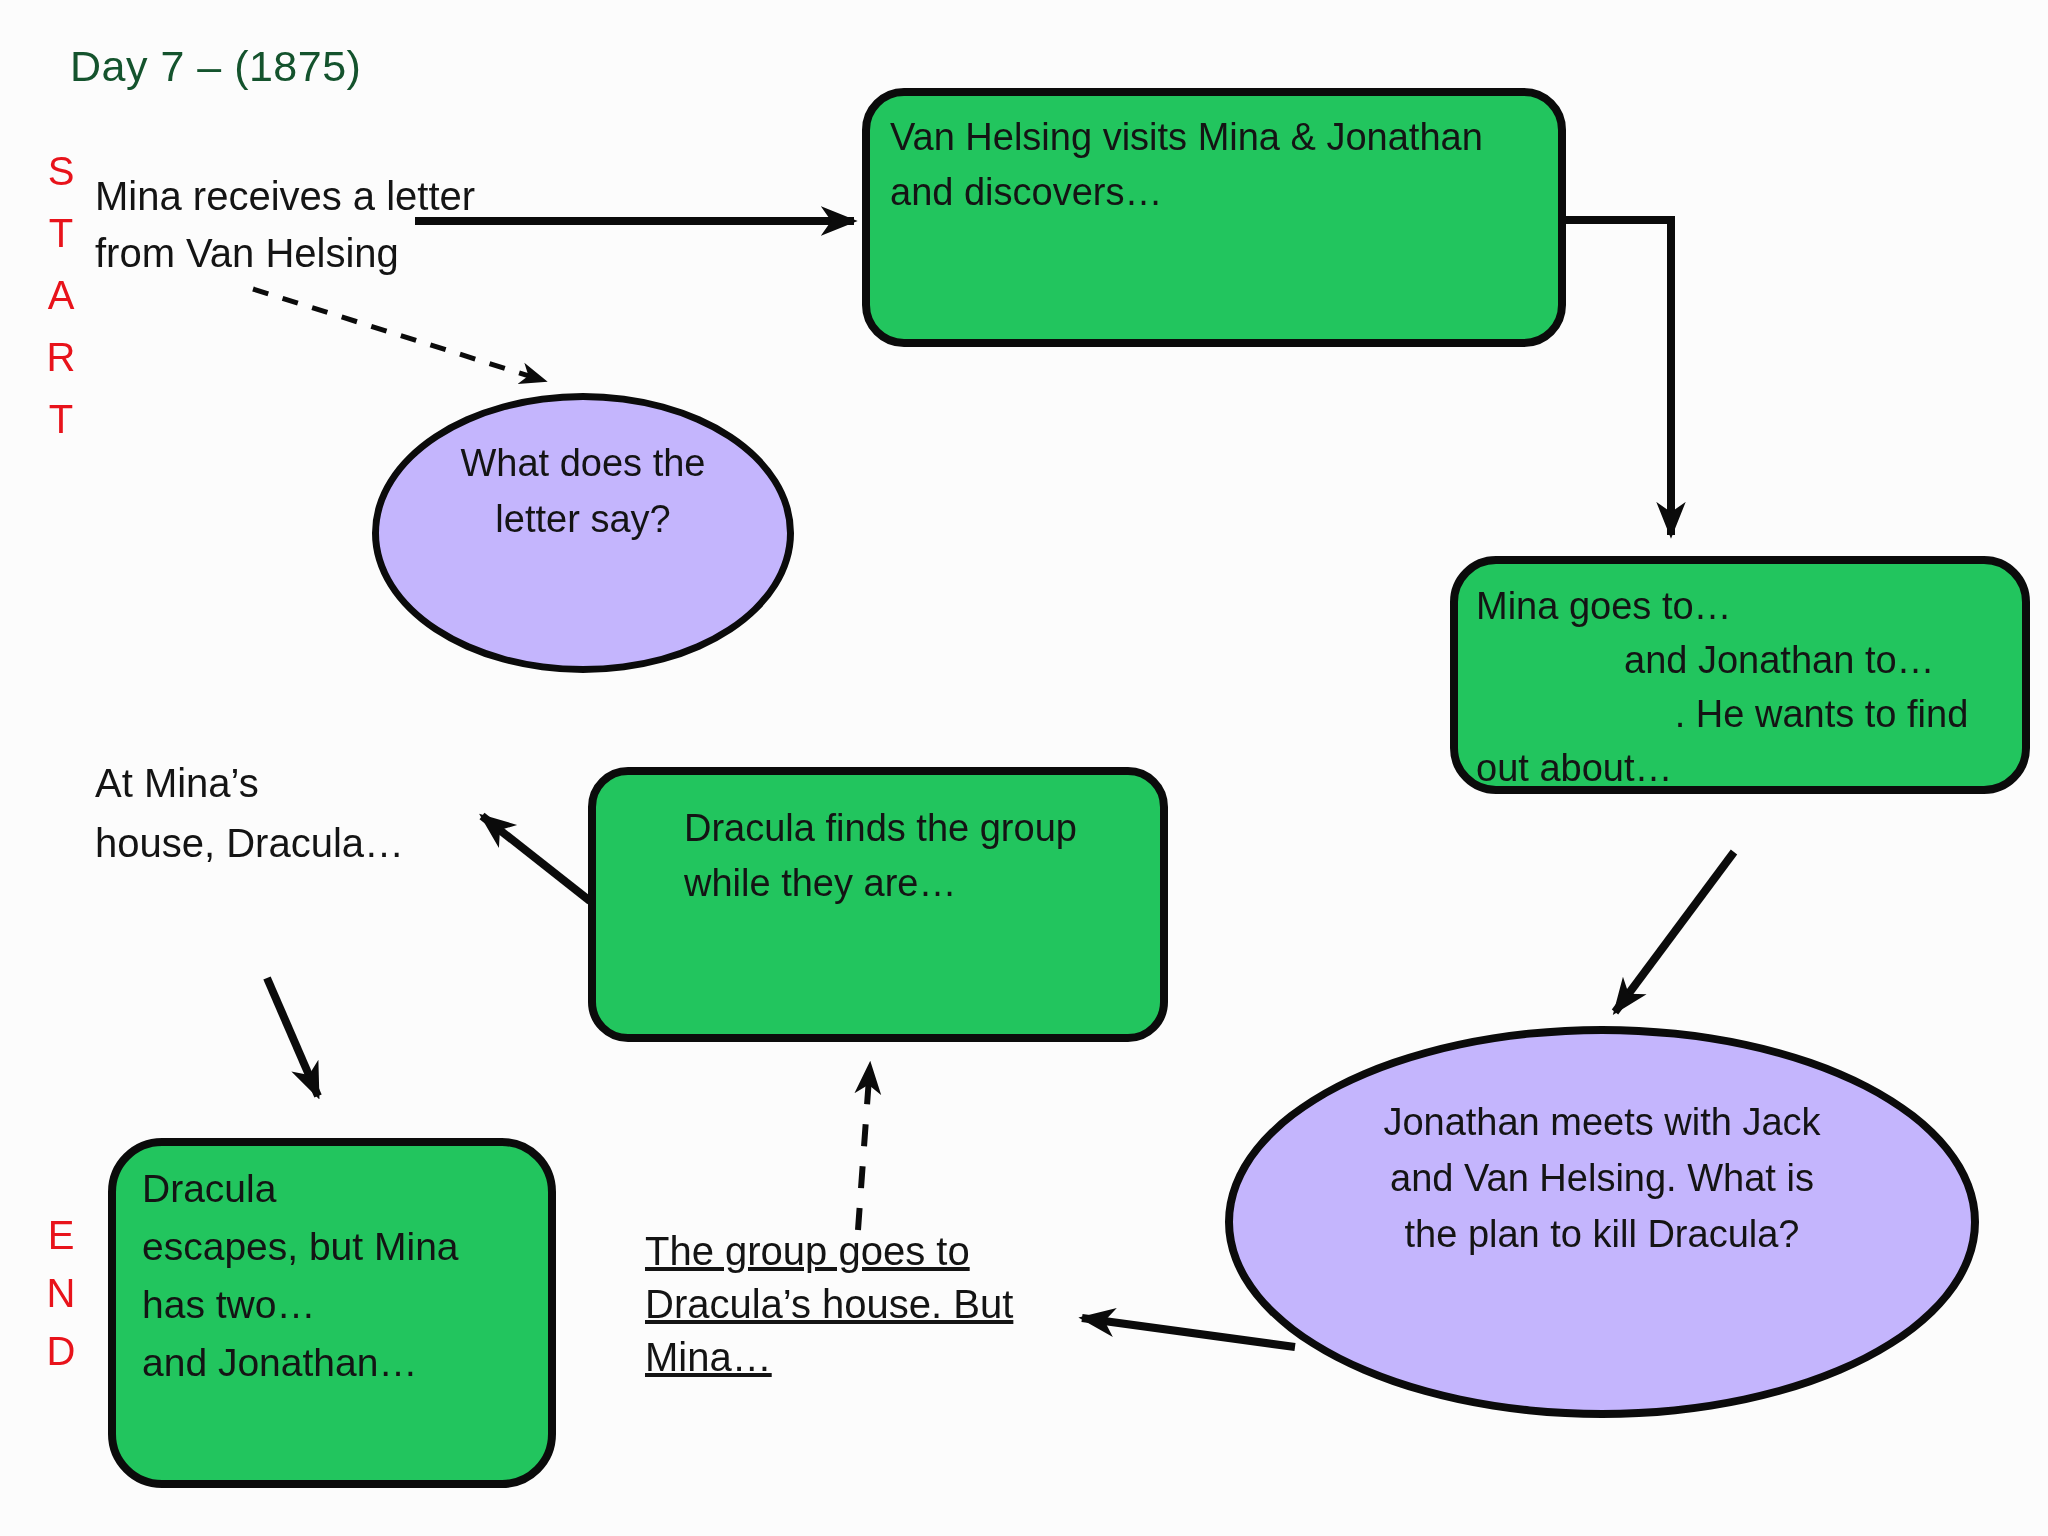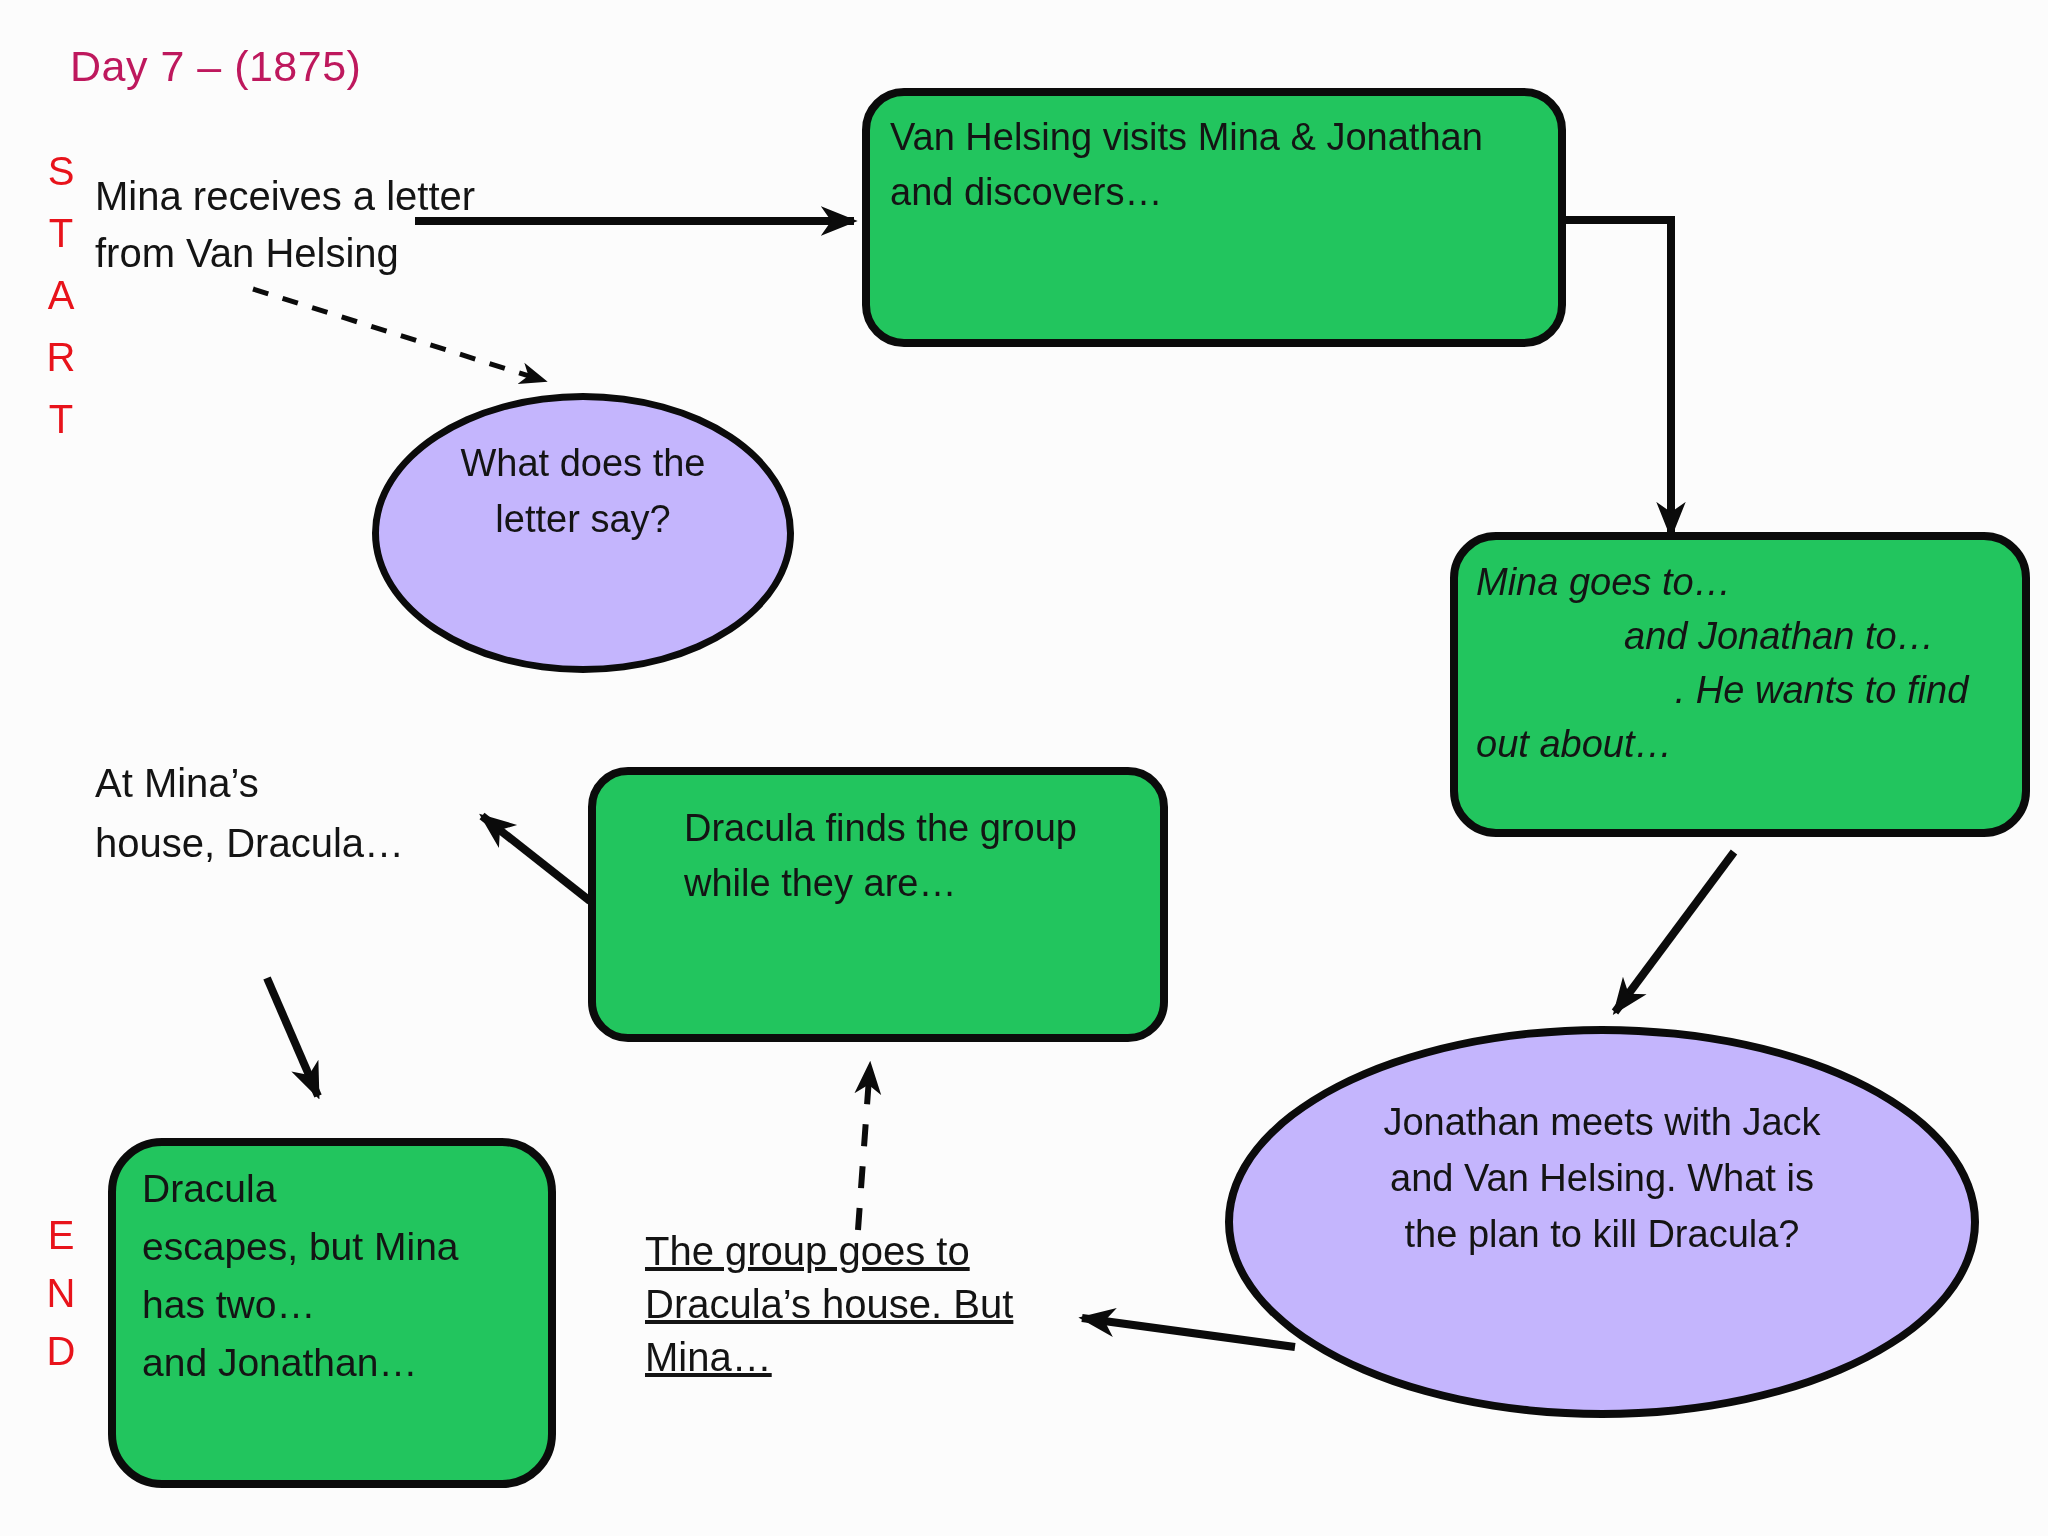--- a/index.html
+++ b/index.html
@@ -12,21 +12,21 @@
     color: #141414;
     overflow: hidden;
   }
   .wires { position: absolute; left: 0; top: 0; width: 2048px; height: 1536px; }
   .wire { fill: none; stroke: #0b0b0b; stroke-width: 8; }
   .wire.dashed { stroke-width: 6; stroke-dasharray: 22 20; }
   .wire.dashed2 { stroke-width: 5; stroke-dasharray: 16 15; }
 
   .title {
     position: absolute; left: 70px; top: 42px;
-    font-size: 43px; letter-spacing: 0.5px; color: #be185d;
+    font-size: 43px; letter-spacing: 0.5px; color: #14532d;
   }
   .vlabel {
     position: absolute; left: 36px; width: 50px;
     text-align: center; color: #E8131B;
     font-size: 40px; line-height: 62px;
   }
   .vlabel span { display: block; }
   .vlabel.start { top: 140px; }
   .vlabel.end { top: 1206px; line-height: 58px; }
 
@@ -38,21 +38,21 @@
   .group-goes { left: 645px; top: 1225px; width: 430px; line-height: 53px; text-decoration: underline; }
 
   .node {
     position: absolute; box-sizing: border-box;
     border: 8px solid #0b0b0b; background: #22c55e;
     font-size: 38px; line-height: 55px;
   }
   .node div { white-space: pre; }
 
   .box-visit   { left: 862px; top: 88px;  width: 704px; height: 259px; border-radius: 42px; padding: 14px 14px 0 20px; }
-  .box-goes    { left: 1450px; top: 532px; width: 580px; height: 305px; border-radius: 46px; padding-top: 15px; line-height: 54px; font-style: italic; }
+  .box-goes    { left: 1450px; top: 556px; width: 580px; height: 238px; border-radius: 46px; padding-top: 15px; line-height: 54px; }
   .box-goes div:nth-child(1) { padding-left: 18px; }
   .box-goes div:nth-child(2) { padding-left: 166px; }
   .box-goes div:nth-child(3) { padding-left: 163px; text-align: center; }
   .box-goes div:nth-child(4) { padding-left: 18px; }
   .box-finds   { left: 588px; top: 767px; width: 580px; height: 275px; border-radius: 40px; padding: 26px 0 0 88px; }
   .box-escape  { left: 108px; top: 1138px; width: 448px; height: 350px; border-radius: 54px; padding: 14px 0 0 26px; font-size: 39px; line-height: 58px; }
 
   .ellipse {
     position: absolute; box-sizing: border-box;
     border: 7px solid #0b0b0b; background: #c4b5fd;

